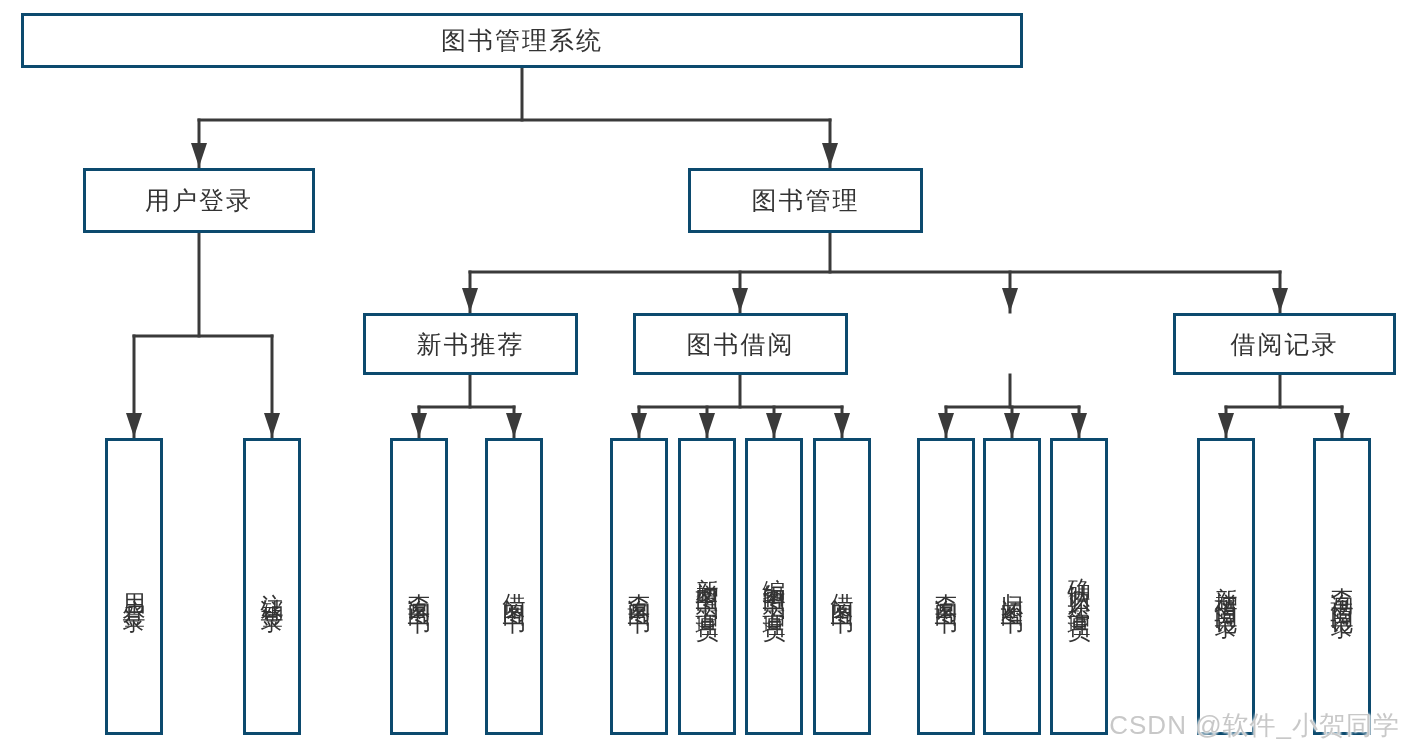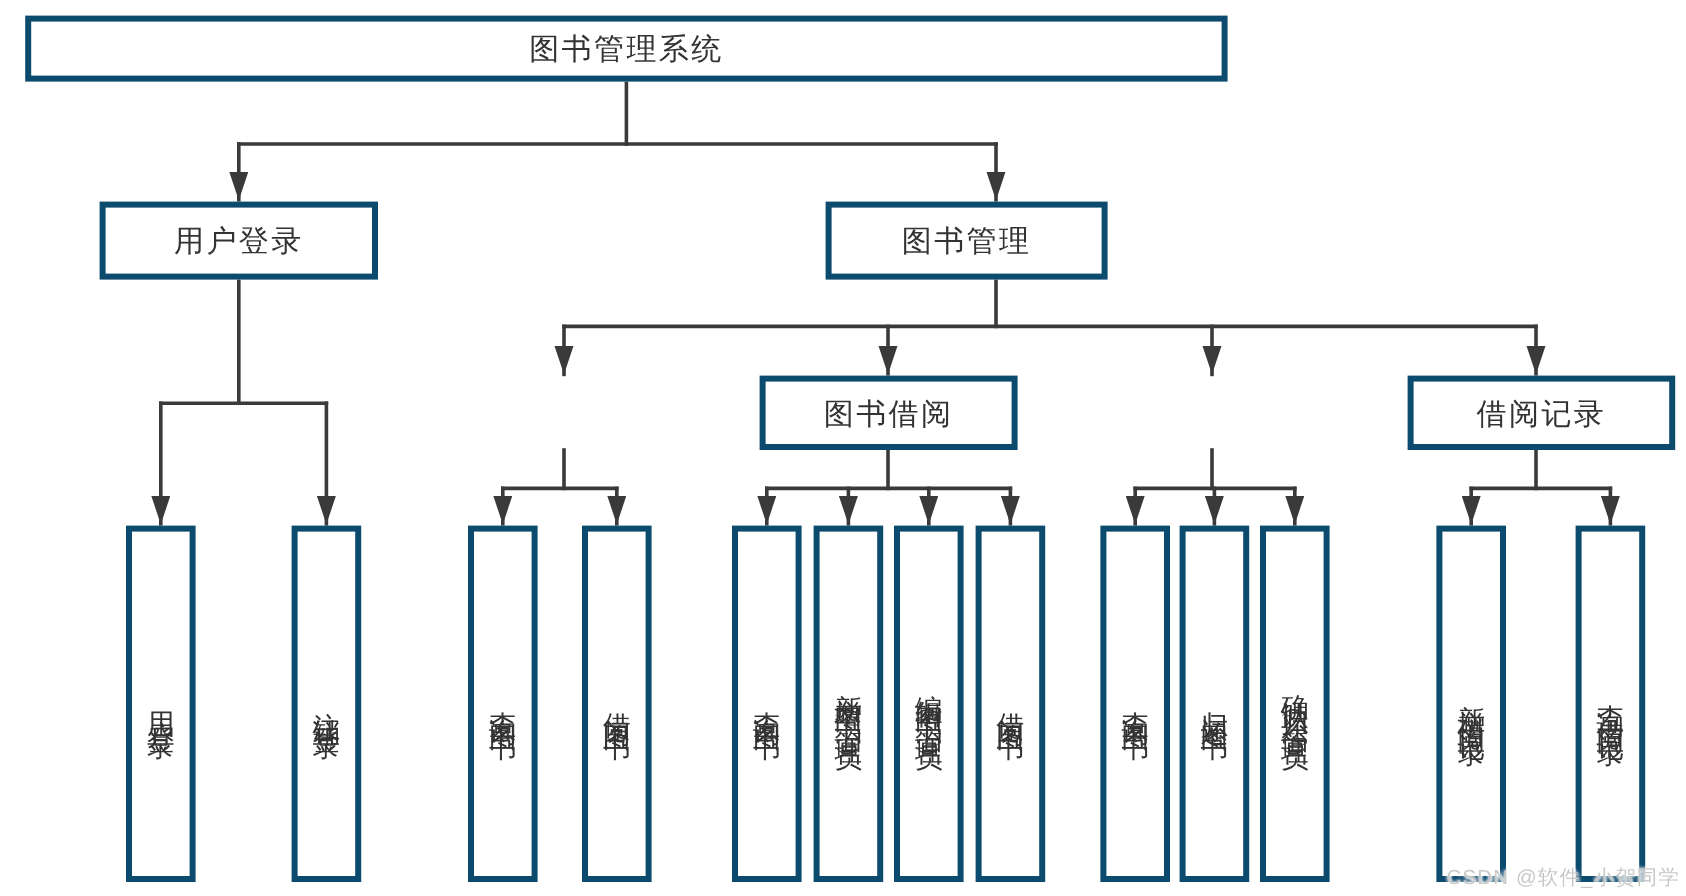--- a/index.html
+++ b/index.html
@@ -3,33 +3,33 @@
 <meta charset="utf-8">
 <style>
   html,body{margin:0;padding:0;background:#ffffff;}
   .stage{
     position:relative;width:1405px;height:747px;background:#ffffff;
     font-family:"Liberation Sans","DejaVu Sans",sans-serif;overflow:hidden;
   }
   .connectors{position:absolute;left:0;top:0;width:1405px;height:747px;}
   .node{
     position:absolute;box-sizing:border-box;background:#ffffff;
-    border:5px solid #0c4a6e;color:#333333;
+    border:3px solid #0c4a6e;color:#333333;
     display:flex;align-items:center;justify-content:center;
     font-size:25px;letter-spacing:2px;white-space:nowrap;
     z-index:2;
   }
   .leaf{font-size:23px;letter-spacing:0;}
   .leaf .vtext{
     writing-mode:vertical-lr;text-orientation:mixed;
     letter-spacing:6px;line-height:1;white-space:normal;
   }
   .watermark{
     position:absolute;right:5px;bottom:4px;z-index:5;
-    font-size:17px;letter-spacing:1px;color:#c8c8c8;
+    font-size:26px;letter-spacing:1px;color:#c8c8c8;
     text-shadow:0 0 3px #ffffff,0 0 3px #ffffff,1px 1px 2px #ffffff;
   }
 </style>
 </head>
 <body>
 
 <div class="stage">
 
   <svg class="connectors" width="1405" height="747" viewBox="0 0 1405 747">
     <defs>
@@ -85,20 +85,23 @@
     <span>图书管理系统</span>
   </div>
 
   <div class="node" style="left:83px;top:168px;width:232px;height:65px">
     <span>用户登录</span>
   </div>
   <div class="node" style="left:688px;top:168px;width:235px;height:65px">
     <span>图书管理</span>
   </div>
 
+  <div class="node" style="left:363px;top:313px;width:215px;height:62px">
+    <span>新书推荐</span>
+  </div>
   <div class="node" style="left:633px;top:313px;width:215px;height:62px">
     <span>图书借阅</span>
   </div>
   <div class="node" style="left:1173px;top:313px;width:223px;height:62px">
     <span>借阅记录</span>
   </div>
 
   <div class="node leaf" style="left:105px;top:438px;width:58px;height:297px">
     <span class="vtext">用户登录</span>
   </div>

